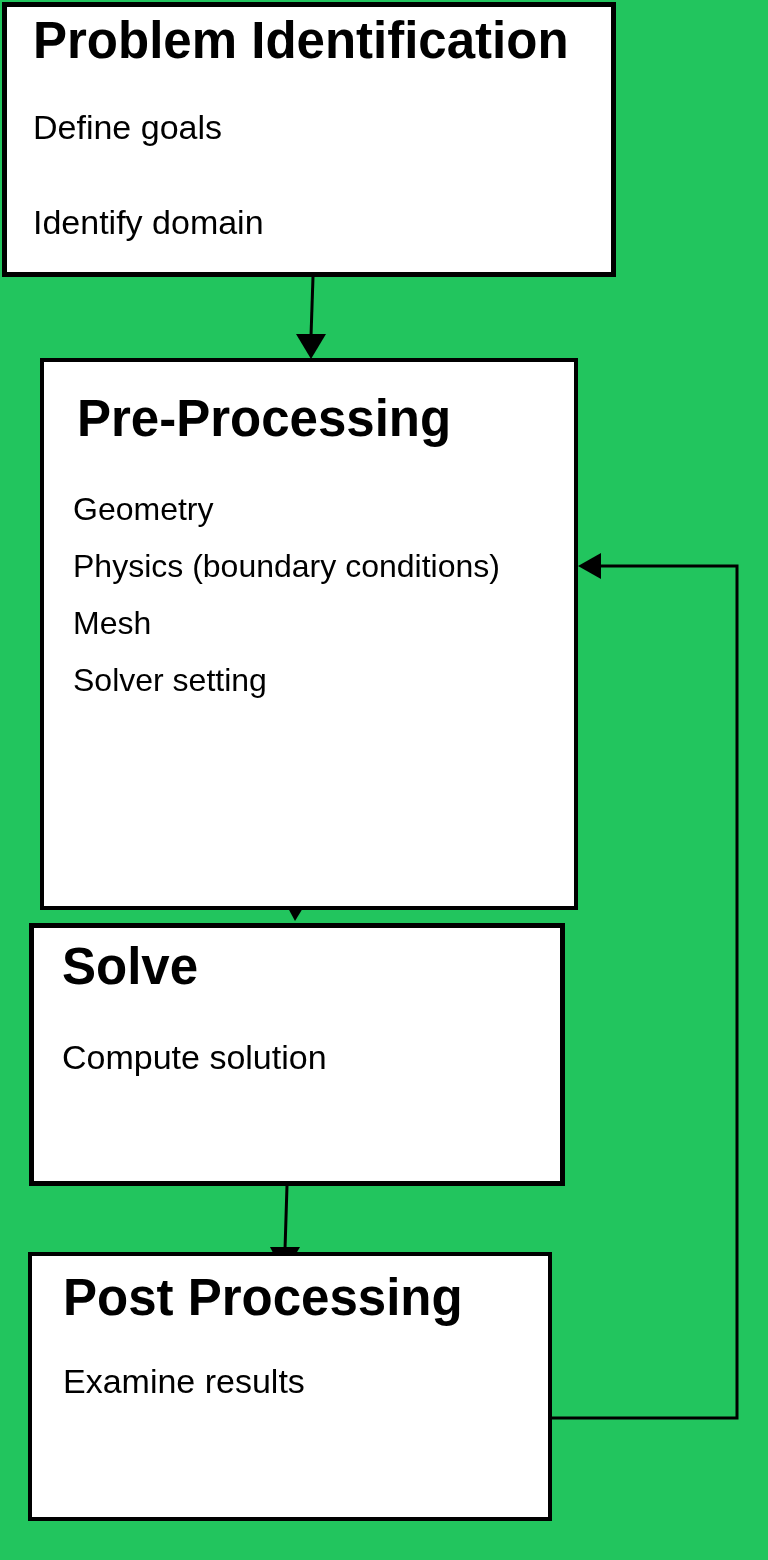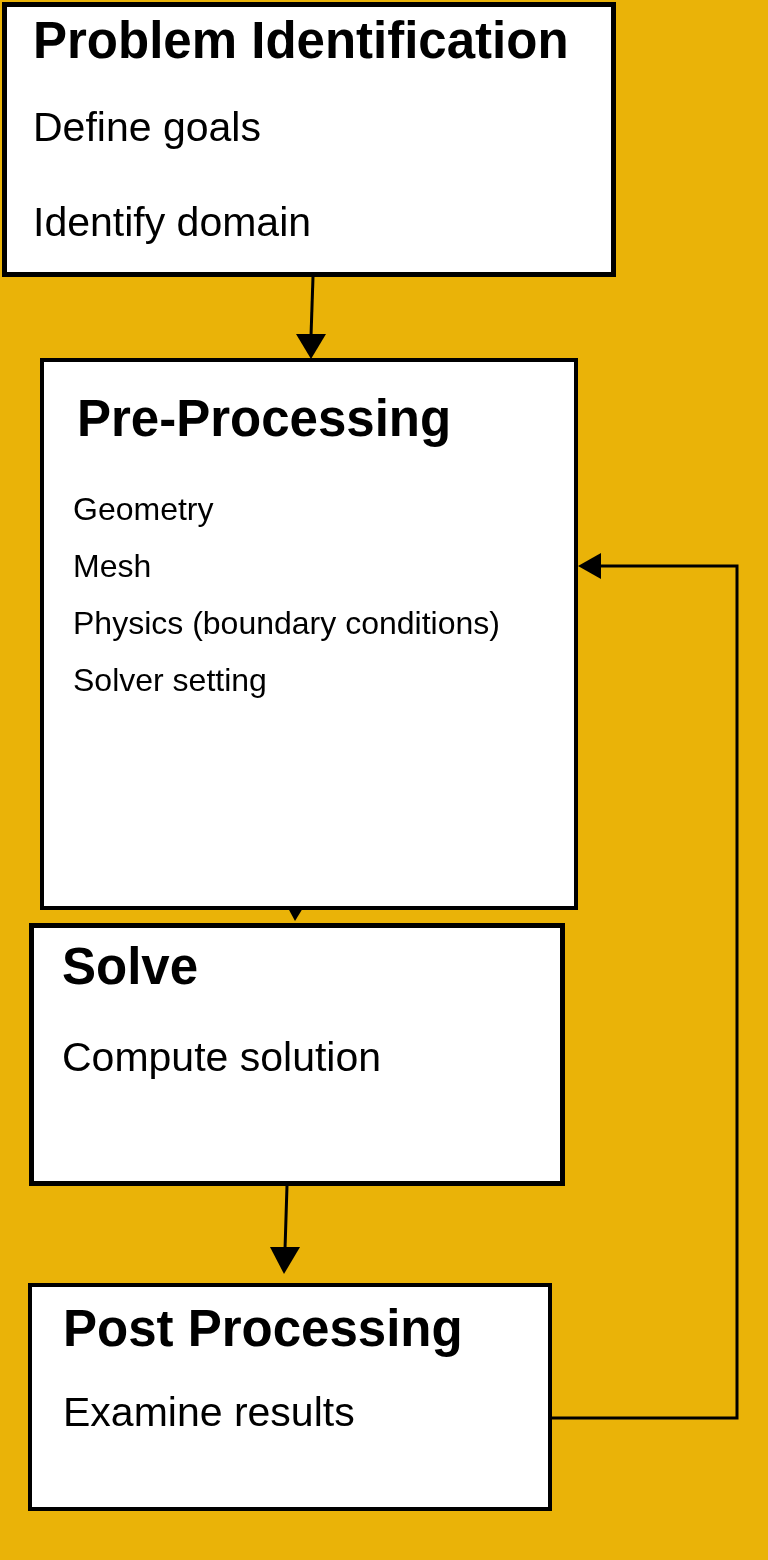--- a/index.html
+++ b/index.html
@@ -1,20 +1,20 @@
 <!DOCTYPE html>
 <html><head>
 <meta charset="utf-8">
 <style>
   html, body { margin: 0; padding: 0; background: #ffffff; }
   .canvas {
     position: relative;
     width: 768px;
     height: 1560px;
-    background: #eab308;
+    background: #22c55e;
     font-family: "Liberation Sans", sans-serif;
     color: #000000;
     overflow: hidden;
   }
   .connectors {
     position: absolute;
     left: 0; top: 0;
     width: 768px; height: 1560px;
   }
   .box {
@@ -26,21 +26,21 @@
   }
   .box .title {
     position: absolute;
     font-weight: bold;
     font-size: 51px;
     line-height: 56px;
     white-space: nowrap;
   }
   .box .item {
     position: absolute;
-    font-size: 41px;
+    font-size: 34px;
     line-height: 56px;
     white-space: nowrap;
   }
   .box .list {
     position: absolute;
     font-size: 32px;
     line-height: 57px;
   }
   .box .list .list-item { white-space: normal; }
 
@@ -51,21 +51,21 @@
   #box-problem .item-1 { left: 26px; top: 187px; text-align: right; }
 
   #box-pre { left: 40px; top: 358px;  width: 538px; height: 552px; border-width: 4px; }
   #box-pre .title { left: 33px; top: 29px; }
   #box-pre .list  { left: 29px; top: 119px; width: 472px; }
 
   #box-solve { left: 29px; top: 923px;  width: 536px; height: 263px; border-width: 5px; }
   #box-solve .title  { left: 28px; top: 11px; }
   #box-solve .item-0 { left: 28px; top: 101px; }
 
-  #box-post { left: 28px; top: 1283px; width: 524px; height: 228px; border-width: 4px; }
+  #box-post { left: 28px; top: 1252px; width: 524px; height: 269px; border-width: 4px; }
   #box-post .title  { left: 31px; top: 14px; }
   #box-post .item-0 { left: 31px; top: 97px; }
 </style>
 </head>
 <body>
 
 <div class="canvas">
 
   <svg class="connectors" viewBox="0 0 768 1560" xmlns="http://www.w3.org/2000/svg">
 
@@ -93,22 +93,22 @@
   <div class="box" id="box-problem">
     <div class="title">Problem Identification</div>
     <div class="item item-0">Define goals</div>
     <div class="item item-1">Identify domain</div>
   </div>
 
   <div class="box" id="box-pre">
     <div class="title">Pre-Processing</div>
     <div class="list">
       <div class="list-item">Geometry</div>
+      <div class="list-item">Physics (boundary conditions)</div>
       <div class="list-item">Mesh</div>
-      <div class="list-item">Physics (boundary conditions)</div>
       <div class="list-item">Solver setting</div>
     </div>
   </div>
 
   <div class="box" id="box-solve">
     <div class="title">Solve</div>
     <div class="item item-0">Compute solution</div>
   </div>
 
   <div class="box" id="box-post">

